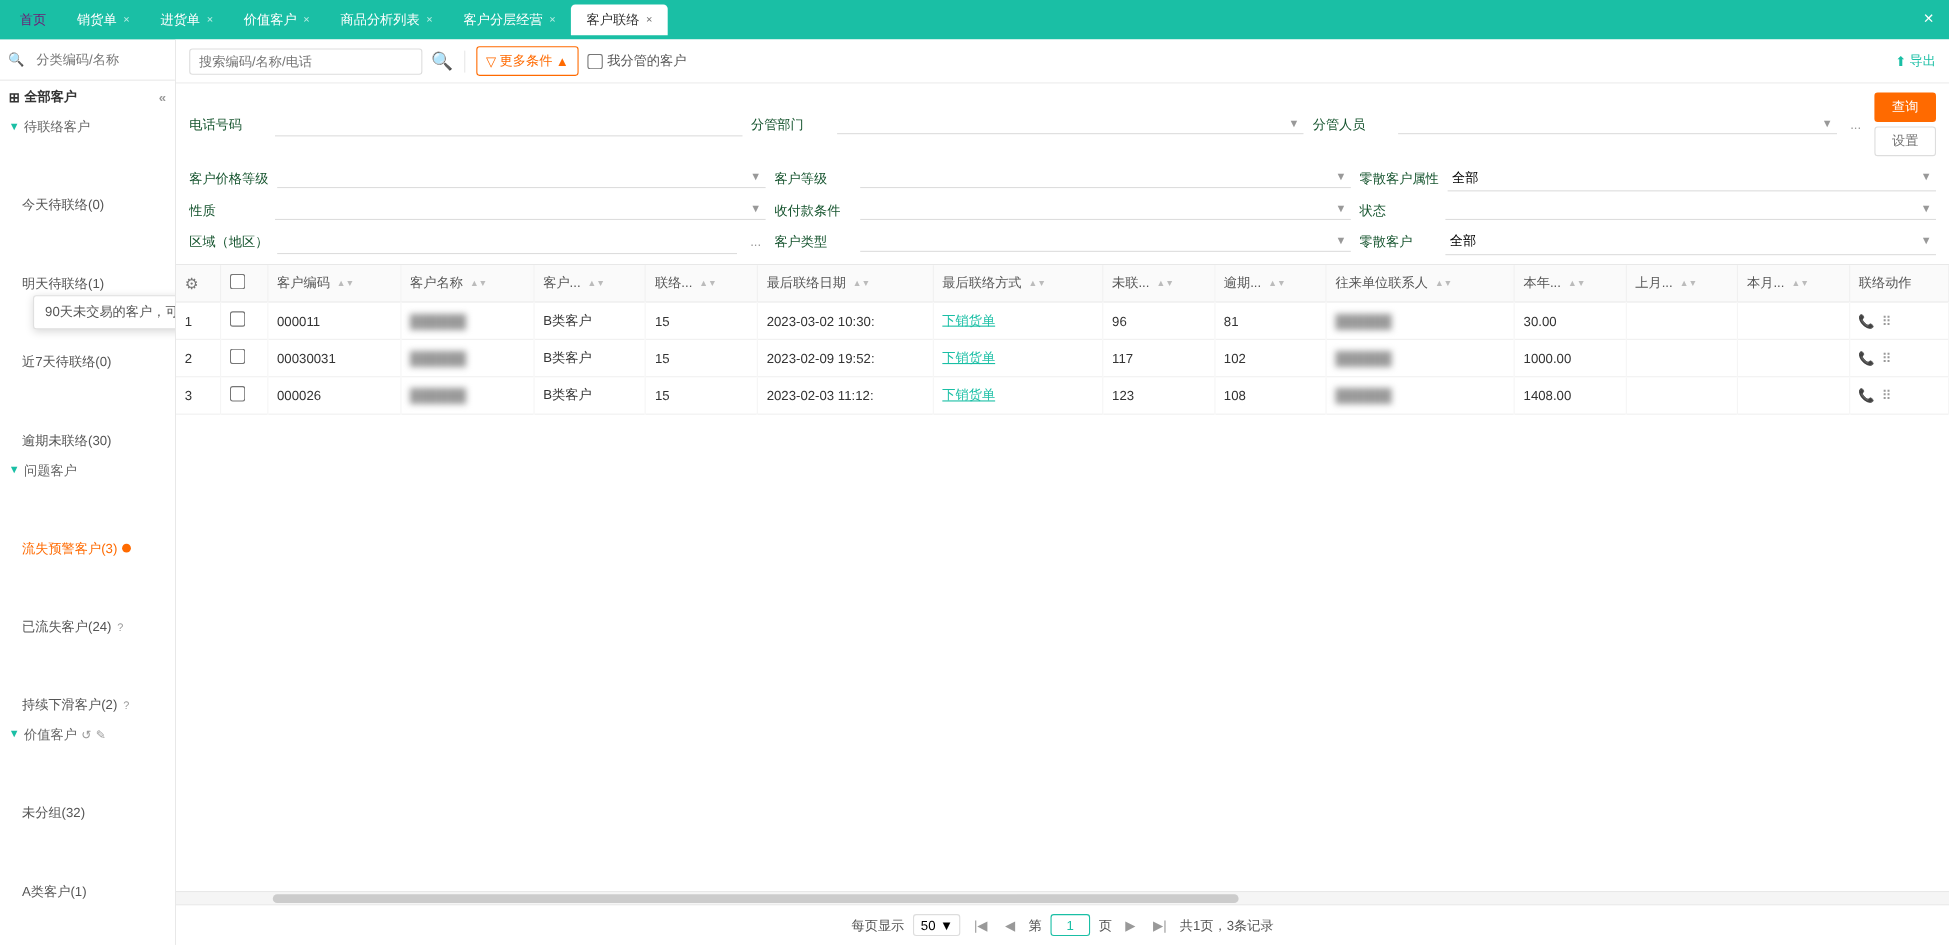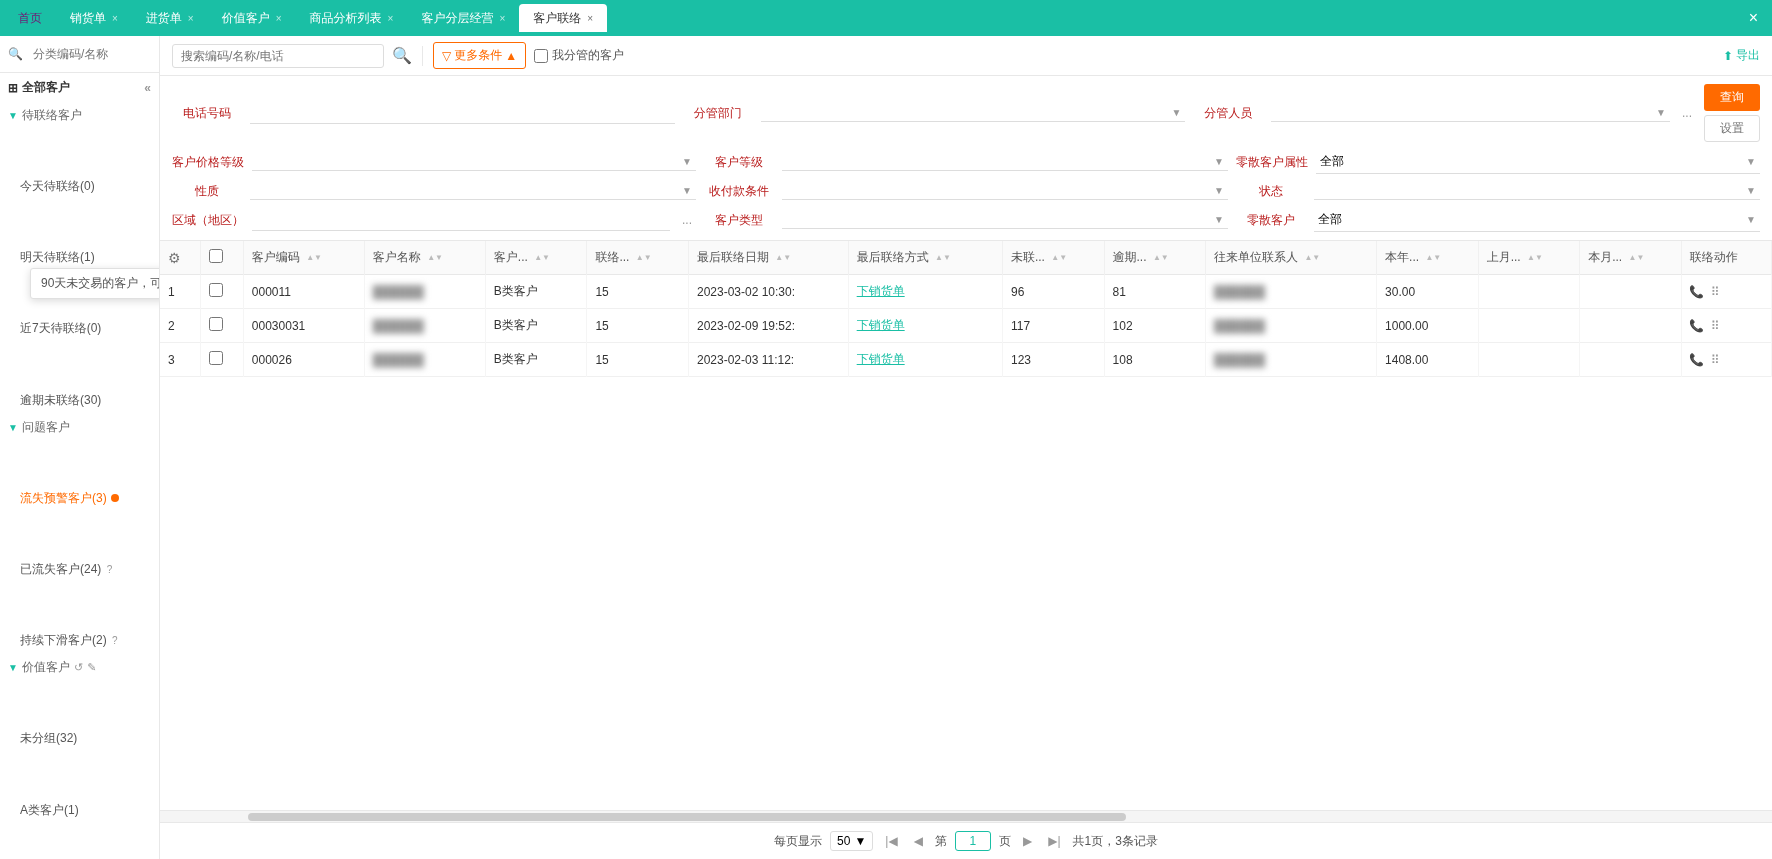--- a/index.html
+++ b/index.html
@@ -199,24 +199,24 @@
       gap: 8px;
     }
     .filter-row:last-child { margin-bottom: 0; }
     .filter-field {
       display: flex;
       align-items: center;
       flex: 1;
       gap: 8px;
     }
     .filter-label {
-      color: #b91c1c;
+      color: #14532d;
       white-space: nowrap;
       min-width: 70px;
-      text-align: center;
+      text-align: left;
       font-size: 12px;
     }
     .filter-input {
       flex: 1;
       border: none;
       border-bottom: 1px solid #ddd;
       padding: 3px 4px;
       outline: none;
       font-size: 12px;
     }

